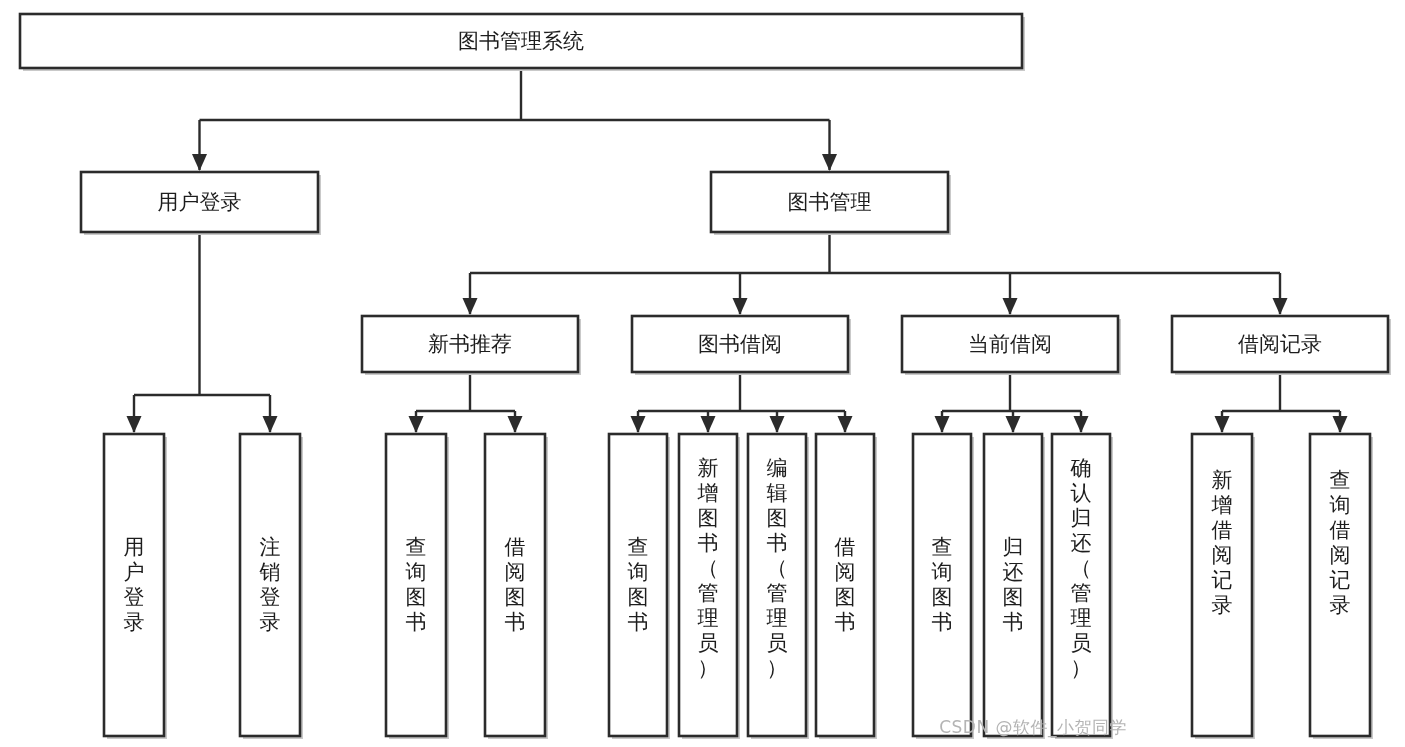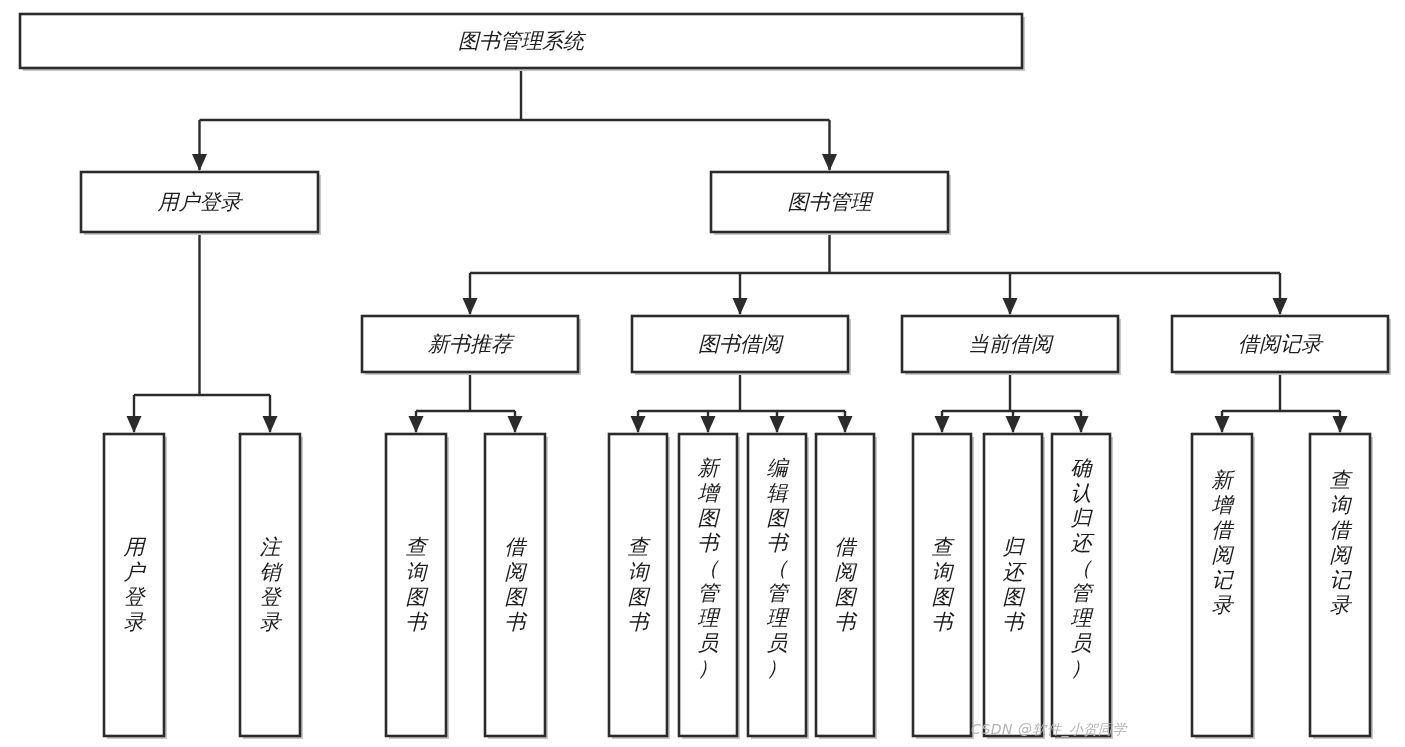--- a/index.html
+++ b/index.html
@@ -11,21 +11,20 @@
     width: 1405px;
     height: 747px;
     font-family: "DejaVu Sans", "Liberation Sans", sans-serif;
     position: relative;
     overflow: hidden;
   }
   #diagram-root {
     position: relative;
     width: 1137px;
     height: 747px;
-    font-style: italic;
   }
   svg#flow-svg {
     position: absolute;
     top: 0;
     left: 0;
     width: 1405px;
     height: 747px;
     display: block;
   }
   .node-box {
@@ -59,21 +58,21 @@
     font-size: 21px;
     fill: #1d1d1d;
     text-anchor: middle;
     dominant-baseline: middle;
   }
   .watermark-text {
     position: absolute;
     right: 10px;
     bottom: 8px;
     font-family: "DejaVu Sans", "Liberation Sans", sans-serif;
-    font-size: 14px;
+    font-size: 17px;
     color: #b4b4b4;
     letter-spacing: 0.5px;
     white-space: nowrap;
     pointer-events: none;
   }
 </style>
 </head>
 <body>
 
 <div id="diagram-root">

